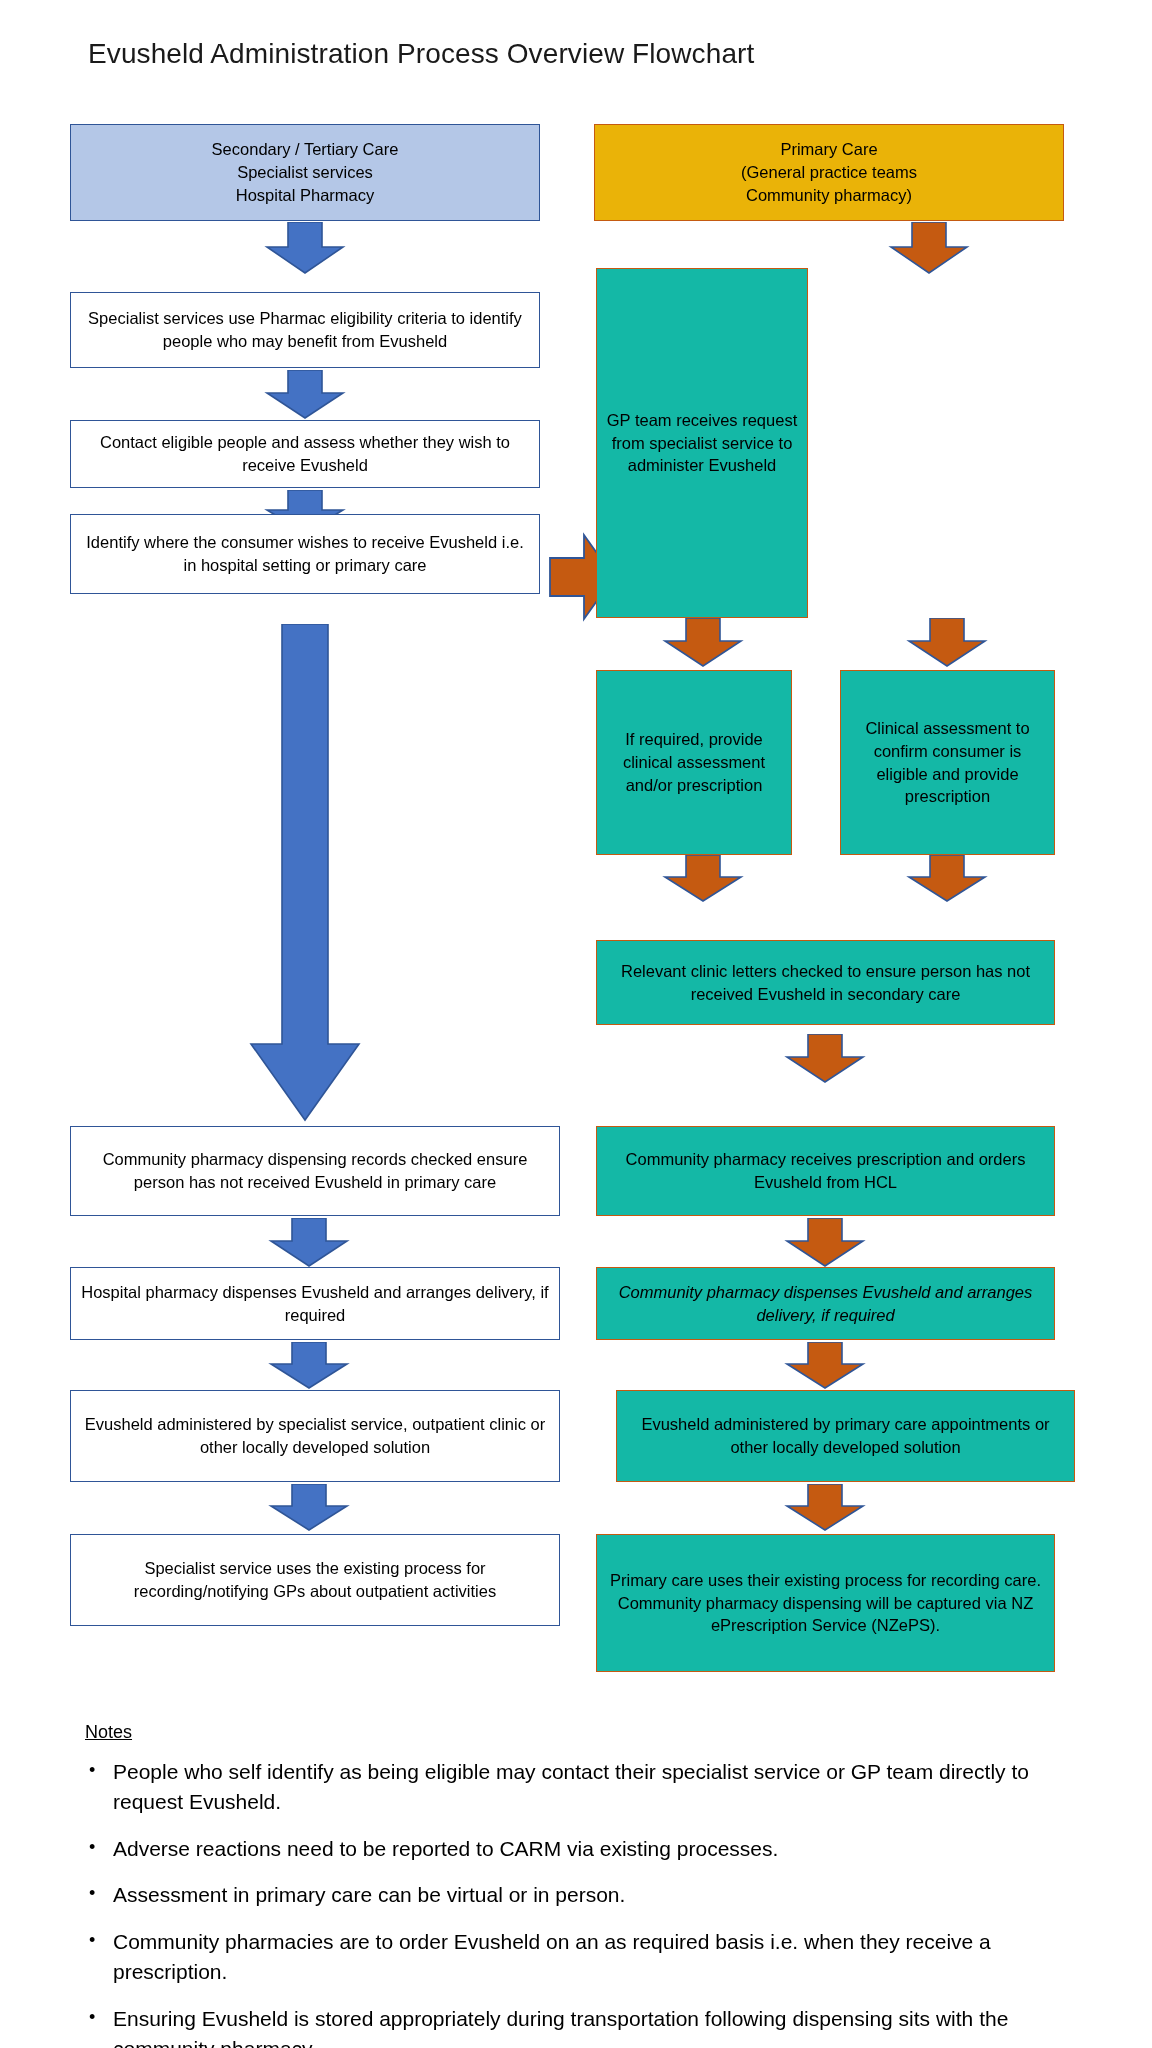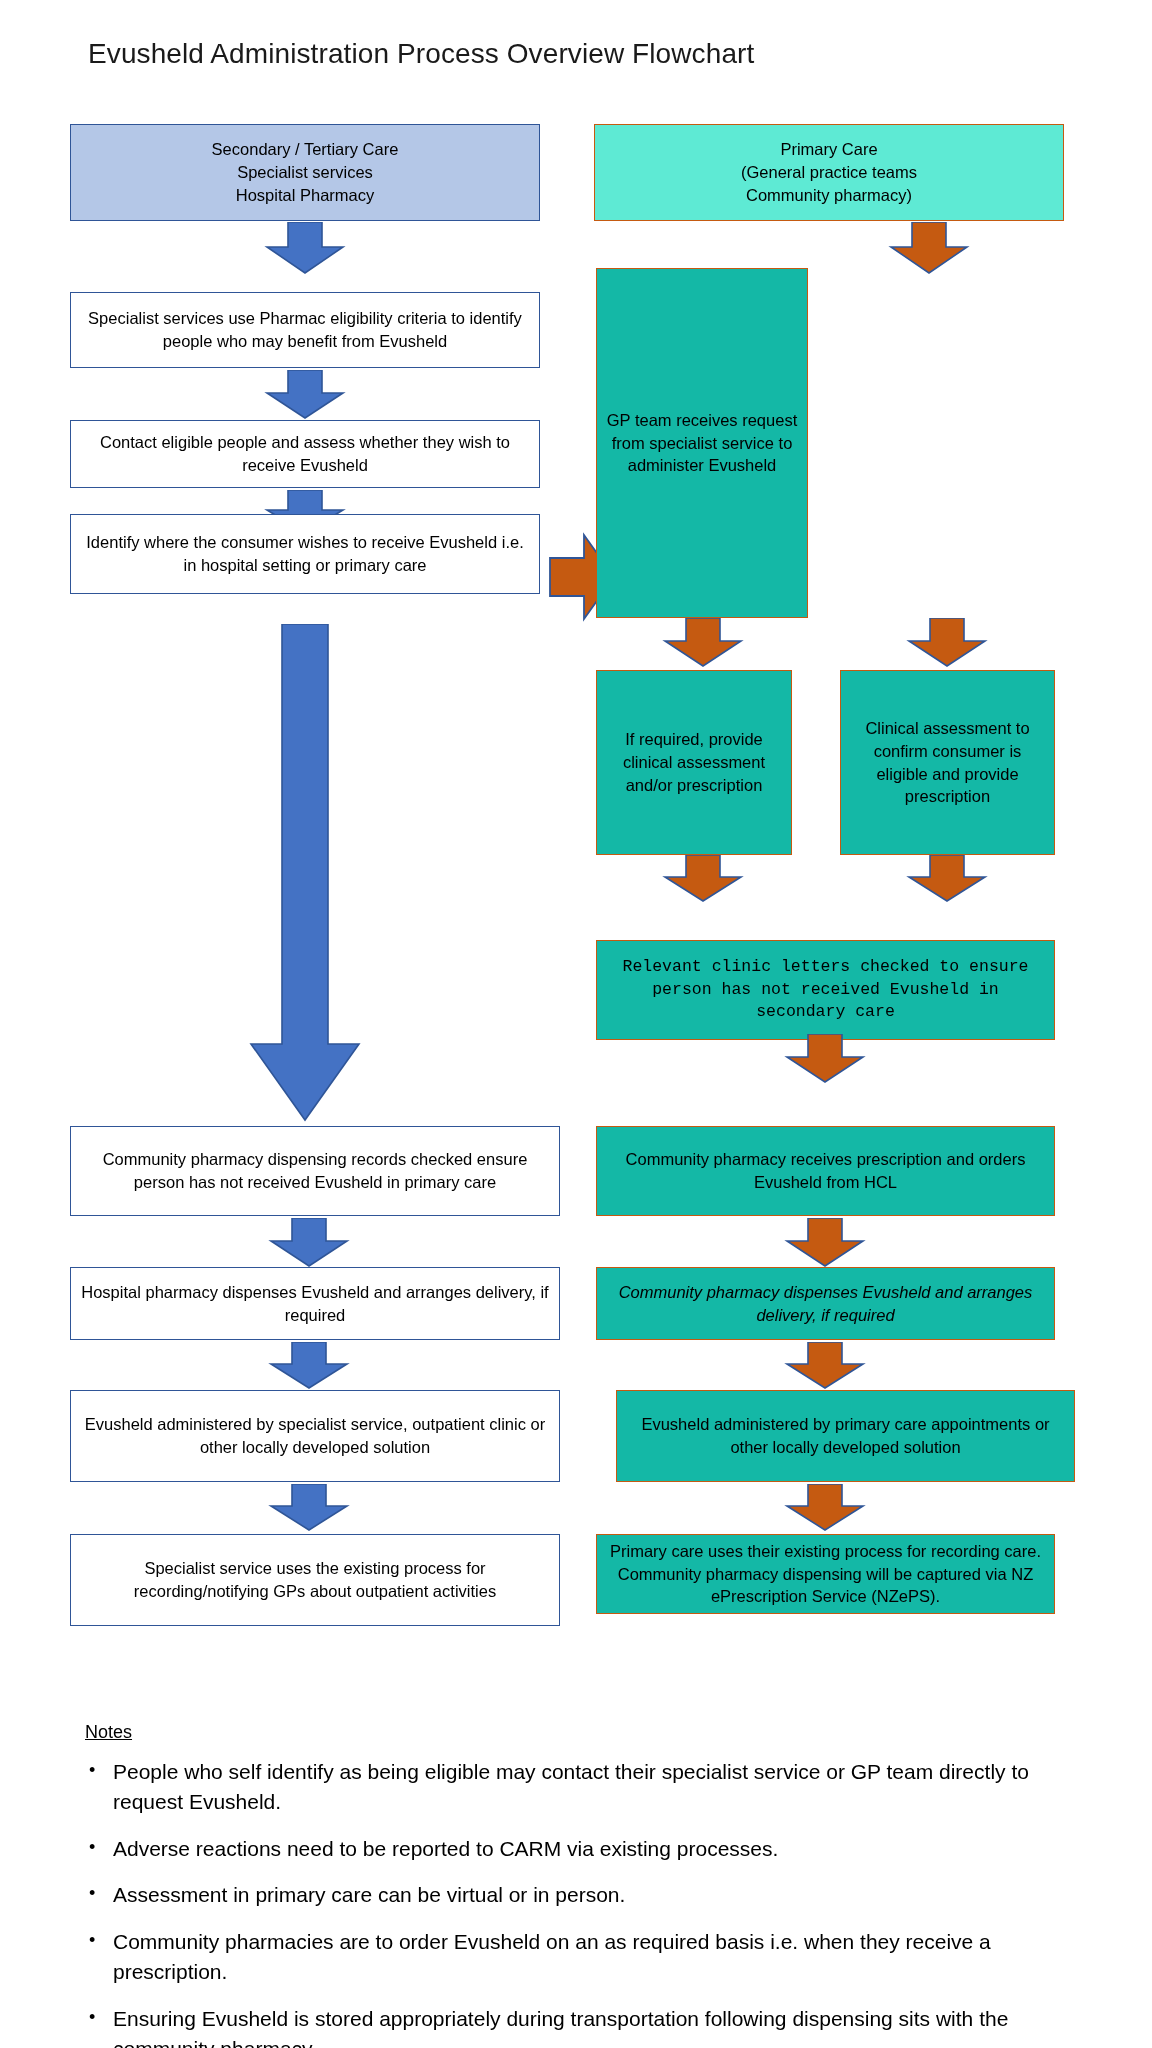--- a/index.html
+++ b/index.html
@@ -44,21 +44,21 @@
     padding: 4px 8px;
     color: #000;
   }
   .box span { display: block; width: 100%; }
 
   .hdr-blue {
     background: #b4c7e7;
     border: 1.6px solid #2f5597;
   }
   .hdr-orange {
-    background: #5eead4;
+    background: #eab308;
     border: 1.6px solid #c55a11;
   }
   .box-blue {
     background: #ffffff;
     border: 1.6px solid #2f5597;
   }
   .box-orange {
     background: #14b8a6;
     border: 1.6px solid #c55a11;
   }
@@ -230,21 +230,21 @@
       <polygon points="24,0 58,0 58,22 79,22 41,46 3,22 24,22" fill="#c55a11" stroke="#2f5597" stroke-width="1.6"></polygon>
     </svg>
   </div>
 
   <div class="arrow" style="left:906px; top:855px; width:82px; height:48px;">
     <svg viewBox="0 0 82 48" preserveAspectRatio="none">
       <polygon points="24,0 58,0 58,22 79,22 41,46 3,22 24,22" fill="#c55a11" stroke="#2f5597" stroke-width="1.6"></polygon>
     </svg>
   </div>
 
-  <div class="box box-orange" style="left:596px; top:940px; width:459px; height:100px;font-family:Liberation Mono, monospace;">
+  <div class="box box-orange" style="left:596px; top:940px; width:459px; height:85px;">
     <span>Relevant clinic letters checked to ensure person has not received Evusheld in secondary care</span>
   </div>
 
   <div class="arrow" style="left:784px; top:1034px; width:82px; height:50px;">
     <svg viewBox="0 0 82 50" preserveAspectRatio="none">
       <polygon points="24,0 58,0 58,23 79,23 41,48 3,23 24,23" fill="#c55a11" stroke="#2f5597" stroke-width="1.6"></polygon>
     </svg>
   </div>
 
   <div class="box box-orange" style="left:596px; top:1126px; width:459px; height:90px;">
@@ -270,21 +270,21 @@
   <div class="box box-orange" style="left:596px; top:1390px; width:459px; height:92px;margin-left:20px;">
     <span>Evusheld administered by primary care appointments or other locally developed solution</span>
   </div>
 
   <div class="arrow" style="left:784px; top:1484px; width:82px; height:48px;">
     <svg viewBox="0 0 82 48" preserveAspectRatio="none">
       <polygon points="24,0 58,0 58,22 79,22 41,46 3,22 24,22" fill="#c55a11" stroke="#2f5597" stroke-width="1.6"></polygon>
     </svg>
   </div>
 
-  <div class="box box-orange" style="left:596px; top:1534px; width:459px; height:80px;">
+  <div class="box box-orange" style="left:596px; top:1534px; width:459px; height:138px;">
     <span>Primary care uses their existing process for recording care. Community pharmacy dispensing will be captured via NZ ePrescription Service (NZePS).</span>
   </div>
 
   <div class="notes-wrap">
     <div class="notes-heading">Notes</div>
 
     <div class="note-row">
       <div class="note-bullet">•</div>
       <div class="note-text">People who self identify as being eligible may contact their specialist service or GP team directly to request Evusheld.</div>
     </div>

